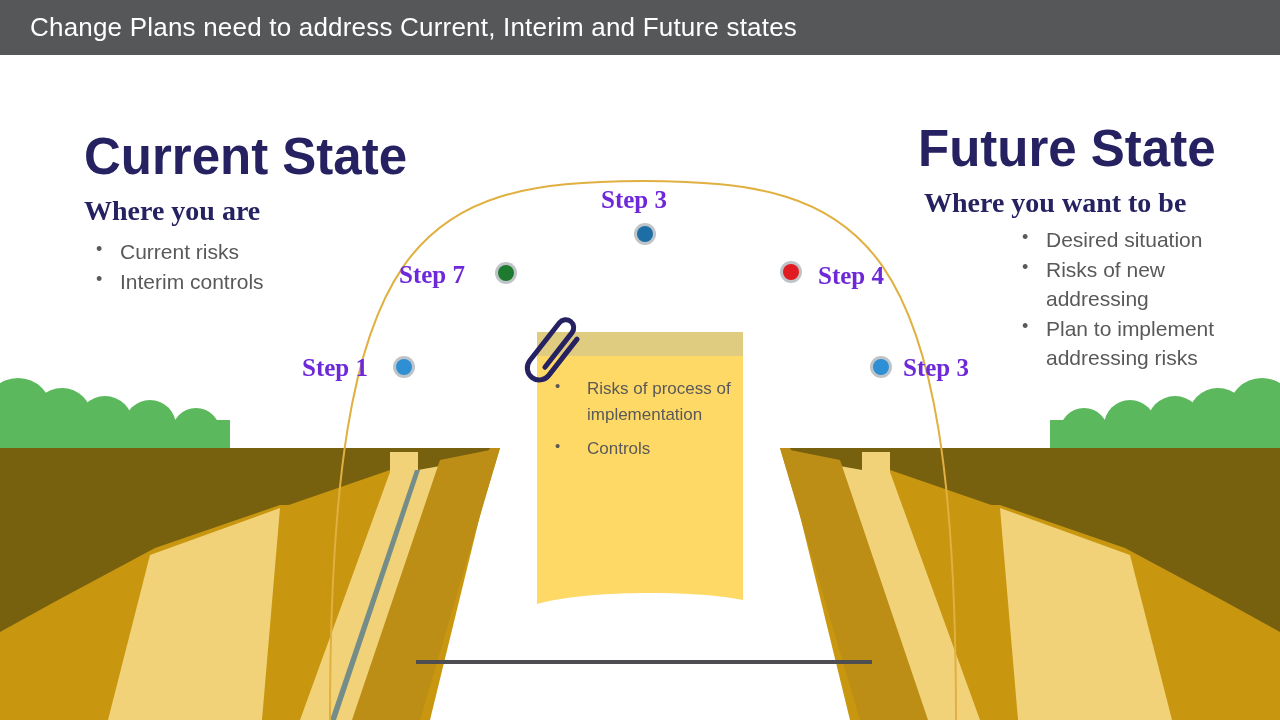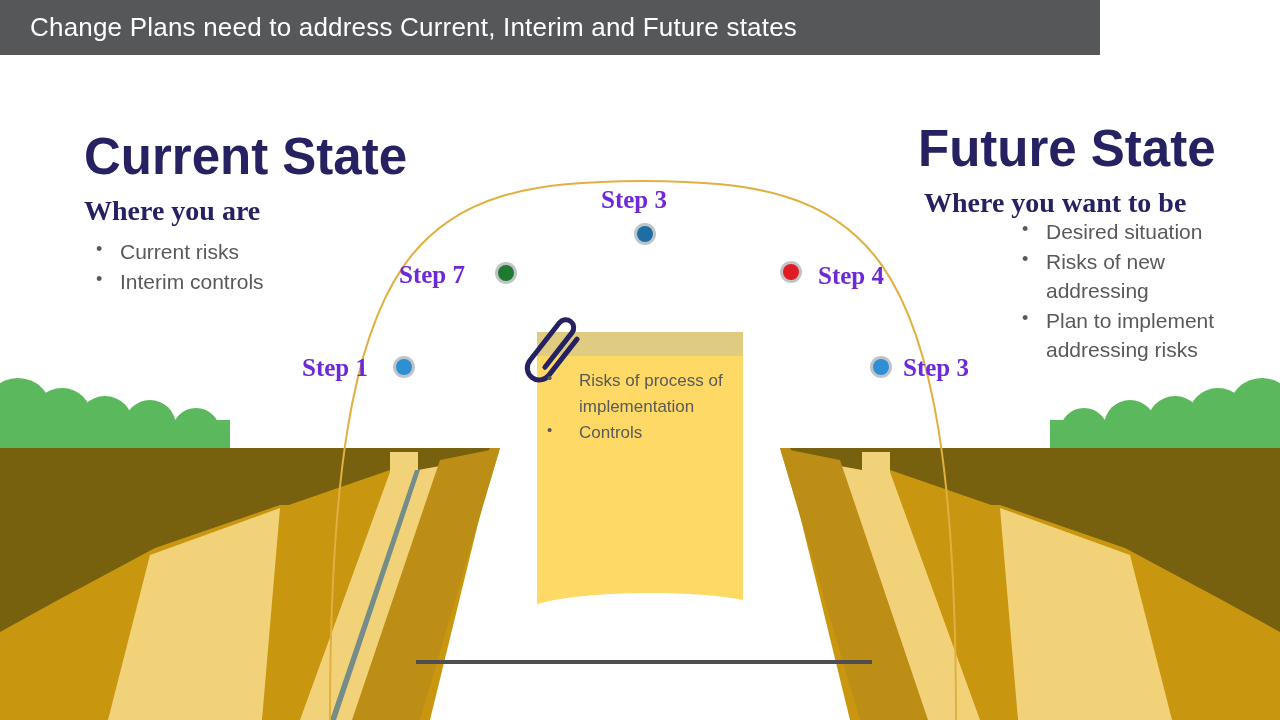--- a/index.html
+++ b/index.html
@@ -17,21 +17,21 @@
     height: 720px;
     overflow: hidden;
     background: #ffffff;
   }
 
   
   #title-bar {
     position: absolute;
     left: 0;
     top: 0;
-    width: 1100px;
+    width: 1280px;
     height: 55px;
     background: #565759;
   }
   #title-text {
     position: absolute;
     left: 30px;
     top: 12px;
     font-size: 26px;
     color: #ffffff;
     font-family: "Liberation Sans", sans-serif;
@@ -94,21 +94,21 @@
   ul.bullets li::before {
     content: "\2022";
     position: absolute;
     left: 12px;
     top: -1px;
     font-size: 18px;
     color: #595959;
   }
   #current-bullets { margin-top: 12px; }
   #current-bullets li { padding-left: 36px; }
-  #future-bullets { margin-top: 0; margin-left: 92px; width: 230px; }
+  #future-bullets { margin-top: 8px; margin-left: 92px; width: 230px; }
 
   
   .step-label {
     position: absolute;
     font-family: "Liberation Serif", serif;
     font-weight: bold;
     font-size: 25px;
     color: #6d28d9;
     white-space: nowrap;
   }
@@ -138,21 +138,21 @@
     margin: 0;
     padding: 0;
   }
   #note-text li {
     position: relative;
     font-family: "Liberation Sans", sans-serif;
     font-size: 17px;
     color: #595959;
     line-height: 1.52;
     padding-left: 42px;
-    margin: 0;
+    margin: 8px;
   }
   #note-text li::before {
     content: "\2022";
     position: absolute;
     left: 10px;
     top: -1px;
     font-size: 15px;
     color: #595959;
   }
 </style>

